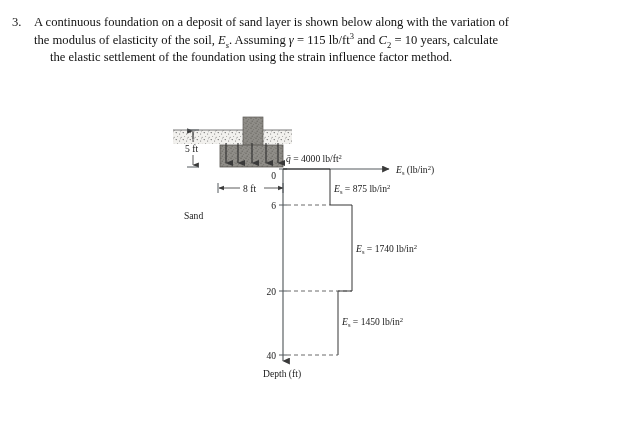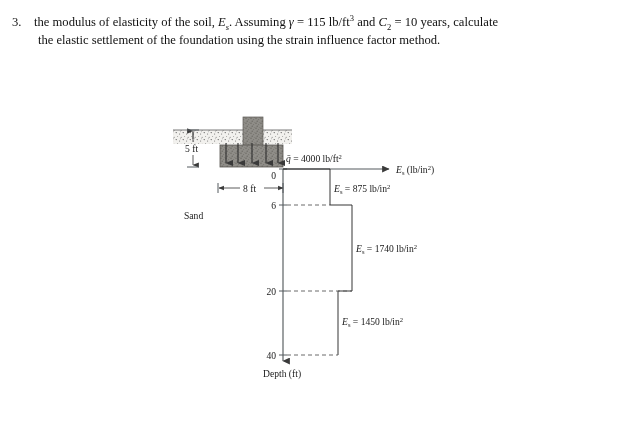--- a/index.html
+++ b/index.html
@@ -30,21 +30,21 @@
     left: 0;
     top: 0;
     width: 20px;
     text-align: left;
   }
   #problem-statement .qbody {
     margin-left: 22px;
     text-align: left;
   }
   .line2 { margin-left: 0; }
-  .line3 { margin-left: 4px; }
+  .line3 { margin-left: 16px; }
   i.sym { font-style: italic; }
   sup.ex { font-size: 0.68em; vertical-align: super; line-height: 0; }
   sub.sb { font-size: 0.68em; vertical-align: sub; line-height: 0; }
 
   
   #figure {
     position: absolute;
     left: 0;
     top: 12px;
     width: 526px;
@@ -68,20 +68,21 @@
   .dim-line  { stroke: #4a4a4a; stroke-width: 0.9; fill: none; }
   .load-arrow { stroke: #2e2e2e; stroke-width: 1.1; fill: none; }
   .ground-line { stroke: #7a7a7a; stroke-width: 1.1; }
 </style>
 </head>
 <body>
 
 <div id="problem-statement">
   <span class="qnum">3.</span>
   <div class="qbody">
+    <div><span>A continuous foundation on a deposit of sand layer is shown below along with the variation of</span></div>
     <div class="line2"><span>the modulus of elasticity of the soil, </span><i class="sym">E</i><sub class="sb"><i class="sym">s</i></sub><span>.  Assuming </span><i class="sym">γ</i><span> = 115 lb/ft</span><sup class="ex">3</sup><span> and </span><i class="sym">C</i><sub class="sb">2</sub><span> = 10 years, calculate</span></div>
     <div class="line3"><span>the elastic settlement of the foundation using the strain influence factor method.</span></div>
   </div>
 </div>
 
 <div id="figure">
 <svg width="638" height="430" viewBox="0 0 638 430" xmlns="http://www.w3.org/2000/svg">
 
   <defs>
 

